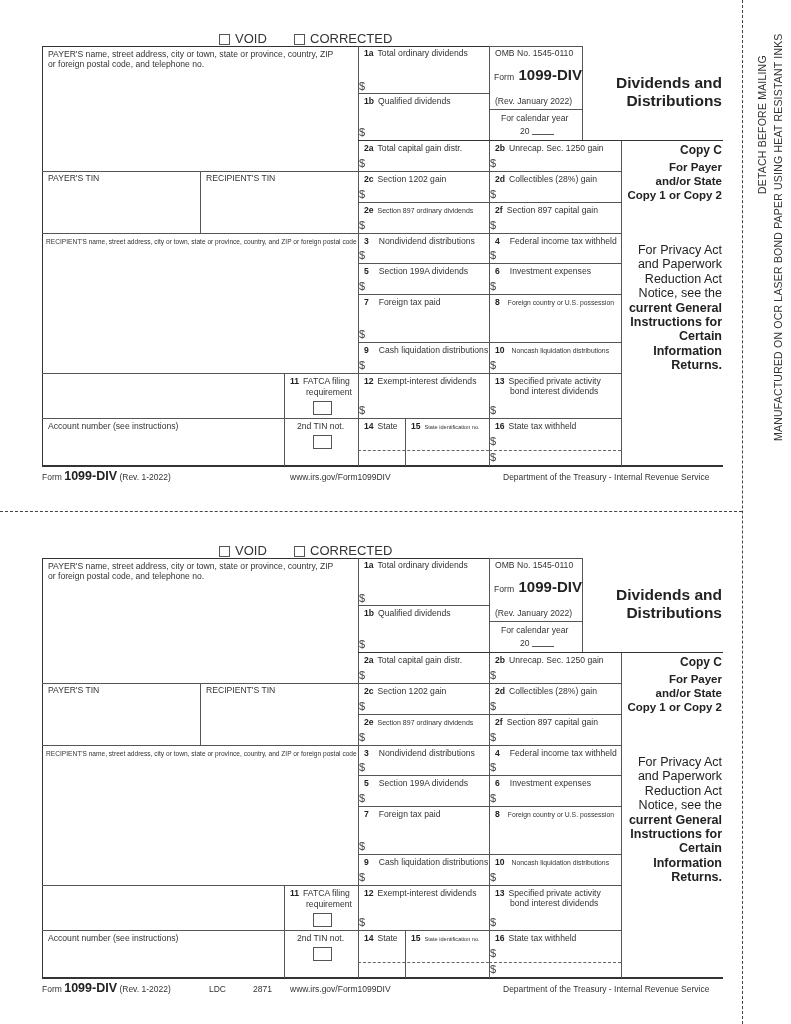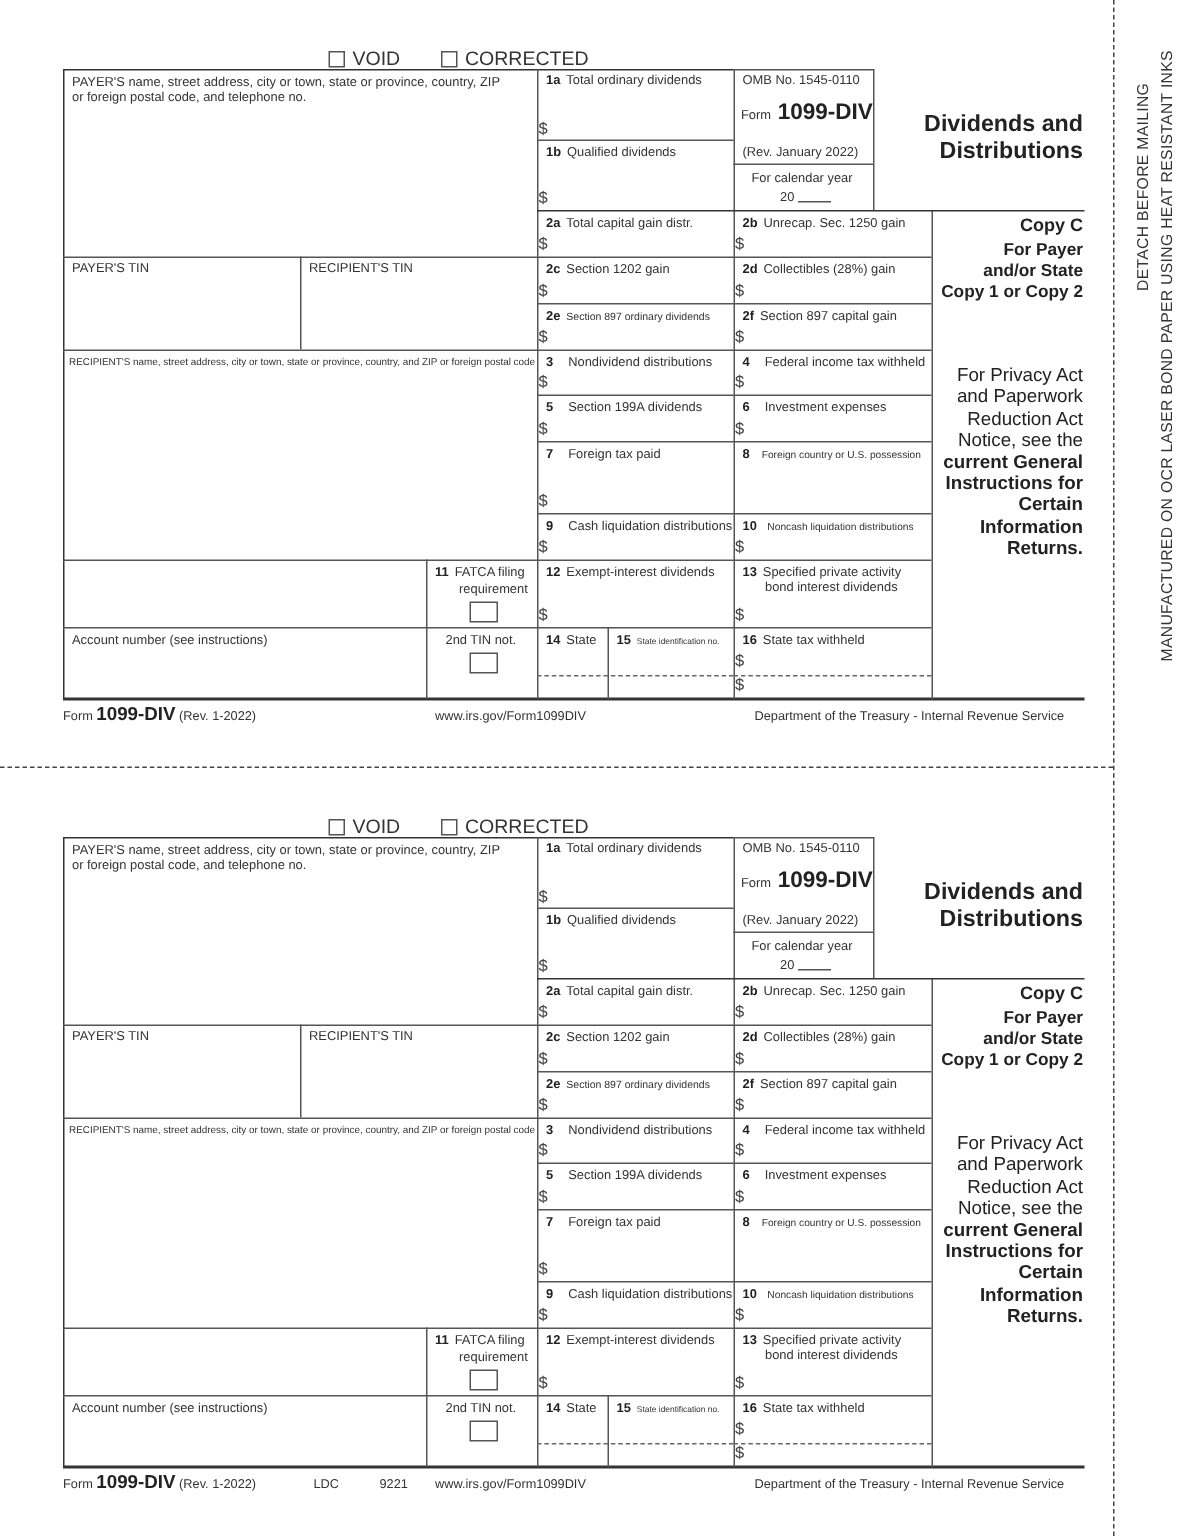--- a/index.html
+++ b/index.html
@@ -383,16 +383,16 @@
   <div class="dollar" style="left:490px; top:451px;">$</div>
   <div class="abs" style="left:499px; top:434px; width:121px; height:15px;"></div>
   <div class="abs" style="left:499px; top:451px; width:121px; height:13px;"></div>
 
   <div class="foot" style="left:42px; top:469px;">
     <span>Form</span>
     <span class="big">1099-DIV</span>
     <span>(Rev. 1-2022)</span>
   </div>
   <div class="foot slot-ldc" style="left:209px; top:472px;">LDC</div>
-  <div class="foot slot-ldc" style="left:253px; top:472px;">9221</div>
+  <div class="foot slot-ldc" style="left:253px; top:472px;">2871</div>
   <div class="foot" style="left:290px; top:472px;">www.irs.gov/Form1099DIV</div>
   <div class="foot" style="left:503px; top:472px;">Department of the Treasury - Internal Revenue Service</div>
 </div>
 
 </body></html>

